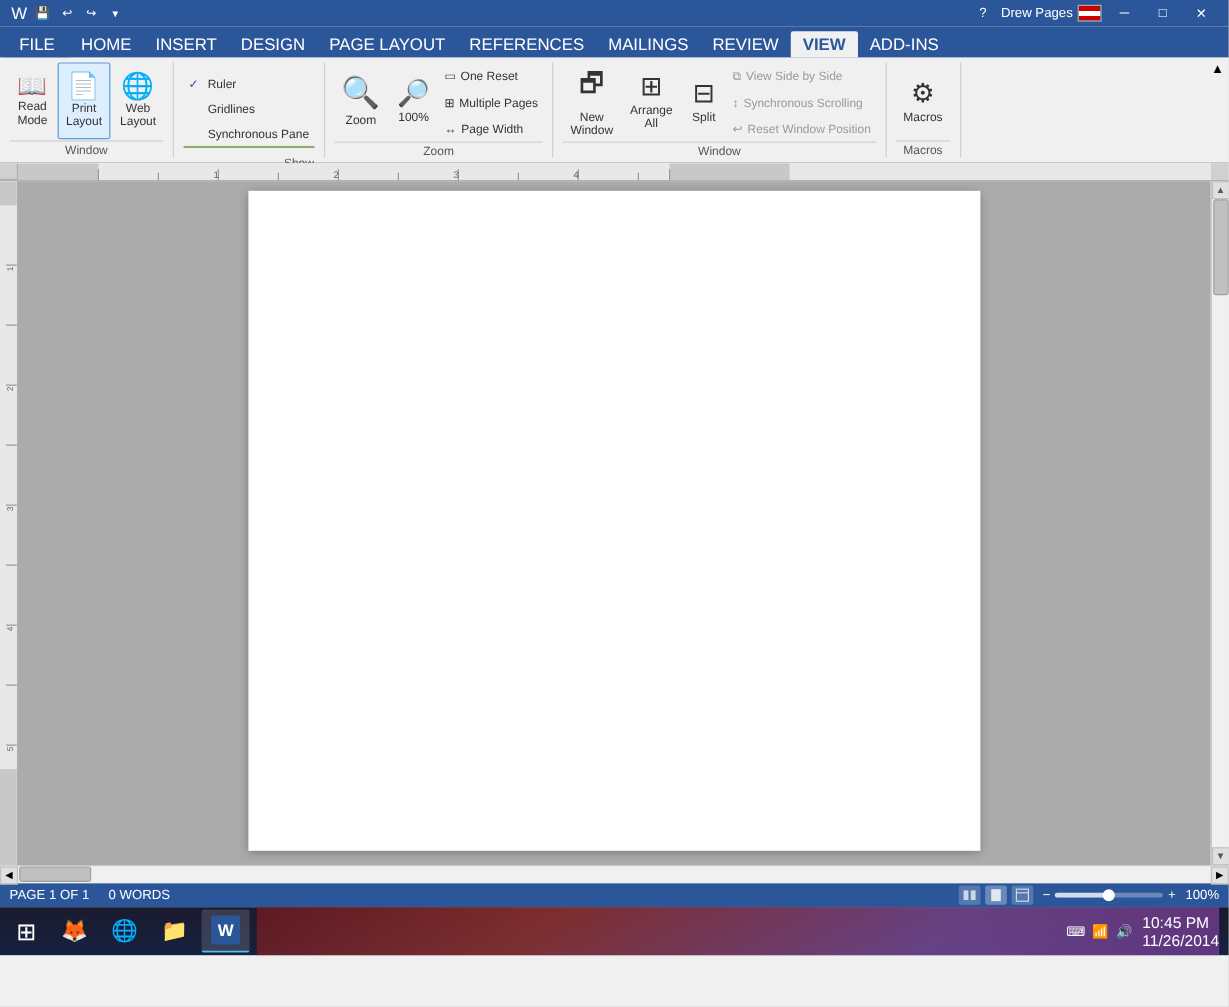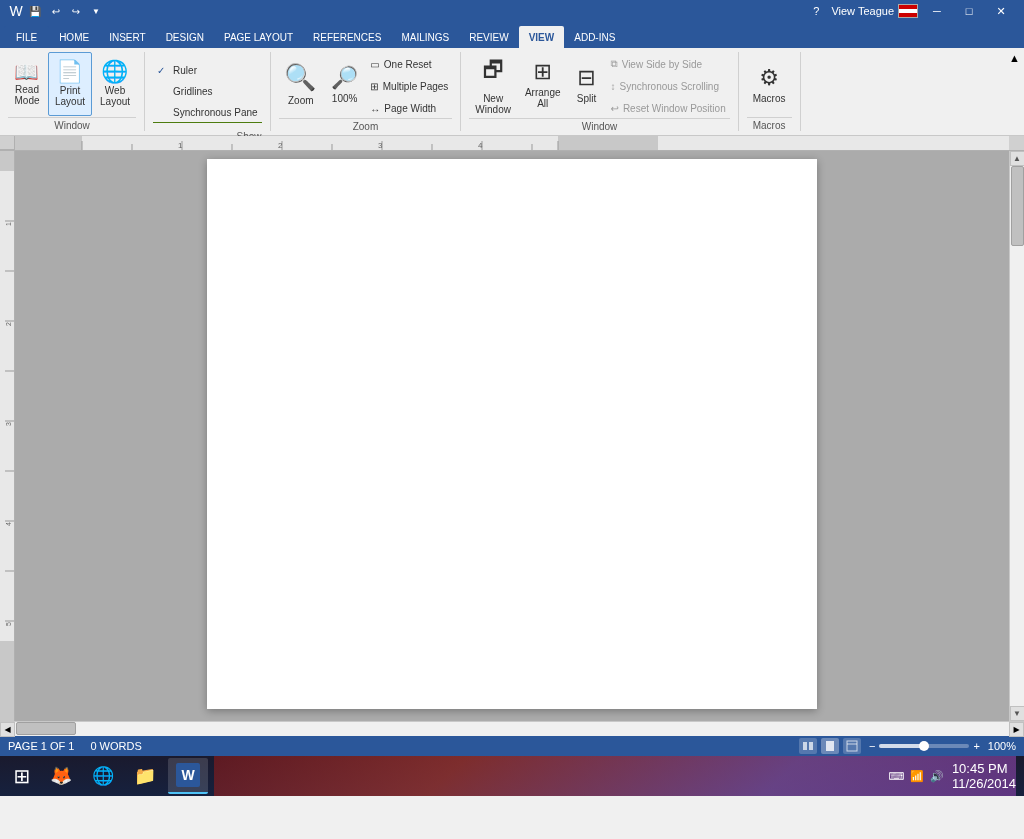--- a/index.html
+++ b/index.html
@@ -29,21 +29,21 @@
     
     #ribbon-tabs {
       height: 26px;
       background: #2b579a;
       display: flex;
       align-items: flex-end;
       padding-left: 4px;
     }
     .ribbon-tab {
       padding: 4px 10px;
-      font-size: 10px;
+      font-size: 14px;
       cursor: pointer;
       color: white;
       height: 22px;
       display: flex;
       align-items: center;
       border-radius: 2px 2px 0 0;
     }
     .ribbon-tab.active { background: #f0f0f0; color: #2b579a; font-weight: 600; }
     .ribbon-tab.file { background: #2b579a; color: white; padding: 4px 12px; }
 
@@ -202,21 +202,21 @@
 <div id="title-bar">
   <div class="left-icons">
     <span style="font-size:14px;">W</span>
     <span title="Save">💾</span>
     <span title="Undo">↩</span>
     <span title="Redo">↪</span>
     <span style="font-size:8px;">▼</span>
   </div>
   <div class="user-area">
     <span style="margin-right:8px;">?</span>
-    <span>View Teague</span>
+    <span>Drew Pages</span>
     <div class="user-flag"></div>
     <div class="win-controls">
       <span>─</span>
       <span>□</span>
       <span class="close">✕</span>
     </div>
   </div>
 </div>
 
 <div id="ribbon-tabs">

